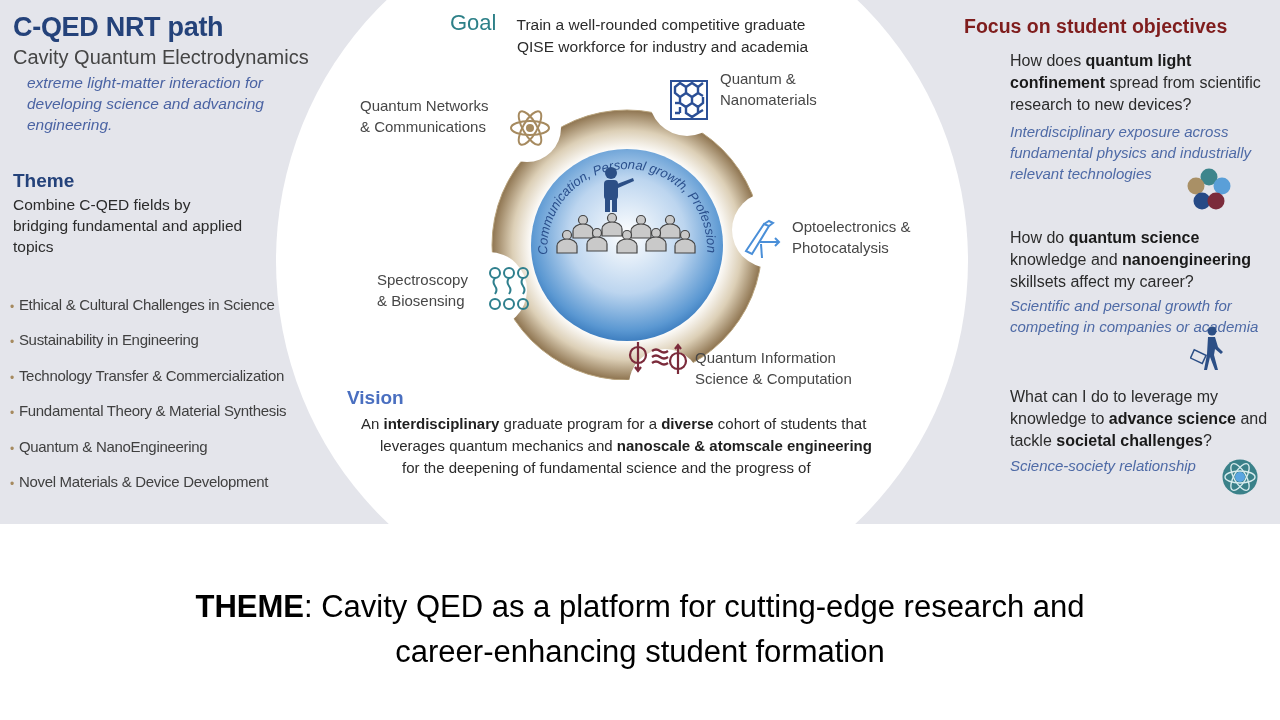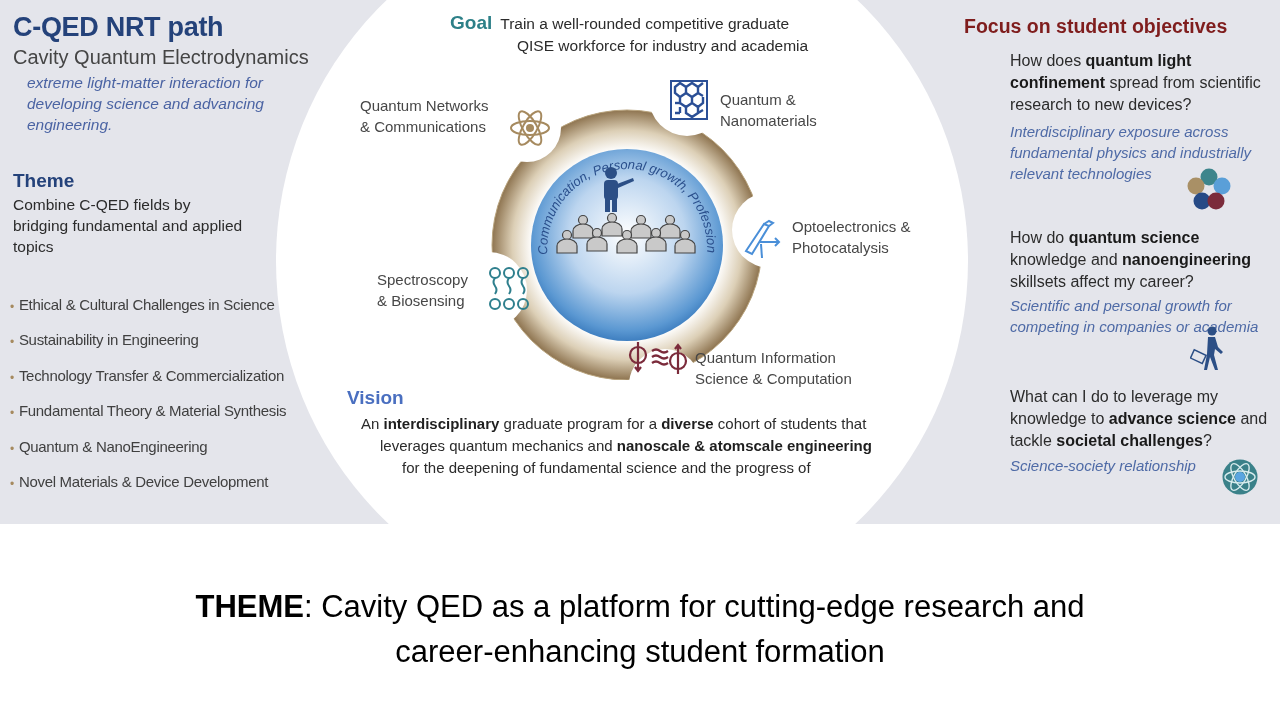--- a/index.html
+++ b/index.html
@@ -16,21 +16,21 @@
   .subtitle { left: 13px; top: 46px; font-size: 20px; color: #454545; }
   .tagline { left: 13px; top: 72px; width: 270px; font-size: 15.5px; font-style: italic; color: #4a63a3; line-height: 21px; margin-left: 14px; }
   .theme-h { left: 13px; top: 170px; font-size: 19px; font-weight: bold; color: #24427a; }
   .theme-t { left: 13px; top: 194px; width: 230px; font-size: 15.5px; color: #2b2b2b; line-height: 21px; }
   .topics { left: 10px; top: 296px; list-style: none; }
   .topics li { height: 35.4px; font-size: 15px; color: #404040; letter-spacing: -0.3px; display: flex; align-items: flex-start; }
   .topics .dot { color: #a68a5f; font-size: 12px; margin-right: 5px; line-height: 22px; }
 
   
   .goal { left: 450px; top: 12px; font-size: 15.5px; color: #2b2b2b; line-height: 22px; }
-  .goal .gw { color: #2d8088; font-weight: bold; font-size: 19px; margin-right: 8px; }
+  .goal .gw { color: #2d8088; font-weight: normal; font-size: 22px; margin-right: 20px; }
   .goal .l2 { display: block; padding-left: 67px; }
 
   .node-label { font-size: 15px; color: #474747; line-height: 21px; }
   .ring-svg { position: absolute; left: 475px; top: 80px; }
 
   .vision-h { left: 347px; top: 387px; font-size: 19px; font-weight: bold; color: #4a6fc0; }
   .vision-t { left: 350px; top: 413px; width: 560px; font-size: 15px; color: #2b2b2b; line-height: 22px; }
   .vision-t span { display: block; white-space: nowrap; }
   .vision-t b { color: #1f1f1f; }
 
@@ -210,21 +210,21 @@
       <path d="M24 11 q4 -3 8 0 t8 0 M24 17 q4 -3 8 0 t8 0 M24 23 q4 -3 8 0 t8 0"></path>
       <circle cx="50" cy="21" r="8"></circle>
         <path d="M50 6 v28 M47 9 l3 -4 l3 4"></path>
     </g>
   </svg>
 
   <div class="abs node-label" style="left:360px;top:95px">
     <div>Quantum Networks</div>
       <div>&amp; Communications</div>
   </div>
-  <div class="abs node-label" style="left:720px;top:89px">
+  <div class="abs node-label" style="left:720px;top:68px">
     <div>Quantum &amp;</div>
       <div>Nanomaterials</div>
   </div>
   <div class="abs node-label" style="left:792px;top:216px">
     <div>Optoelectronics &amp;</div>
       <div>Photocatalysis</div>
   </div>
   <div class="abs node-label" style="left:377px;top:269px">
     <div>Spectroscopy</div>
       <div>&amp; Biosensing</div>

